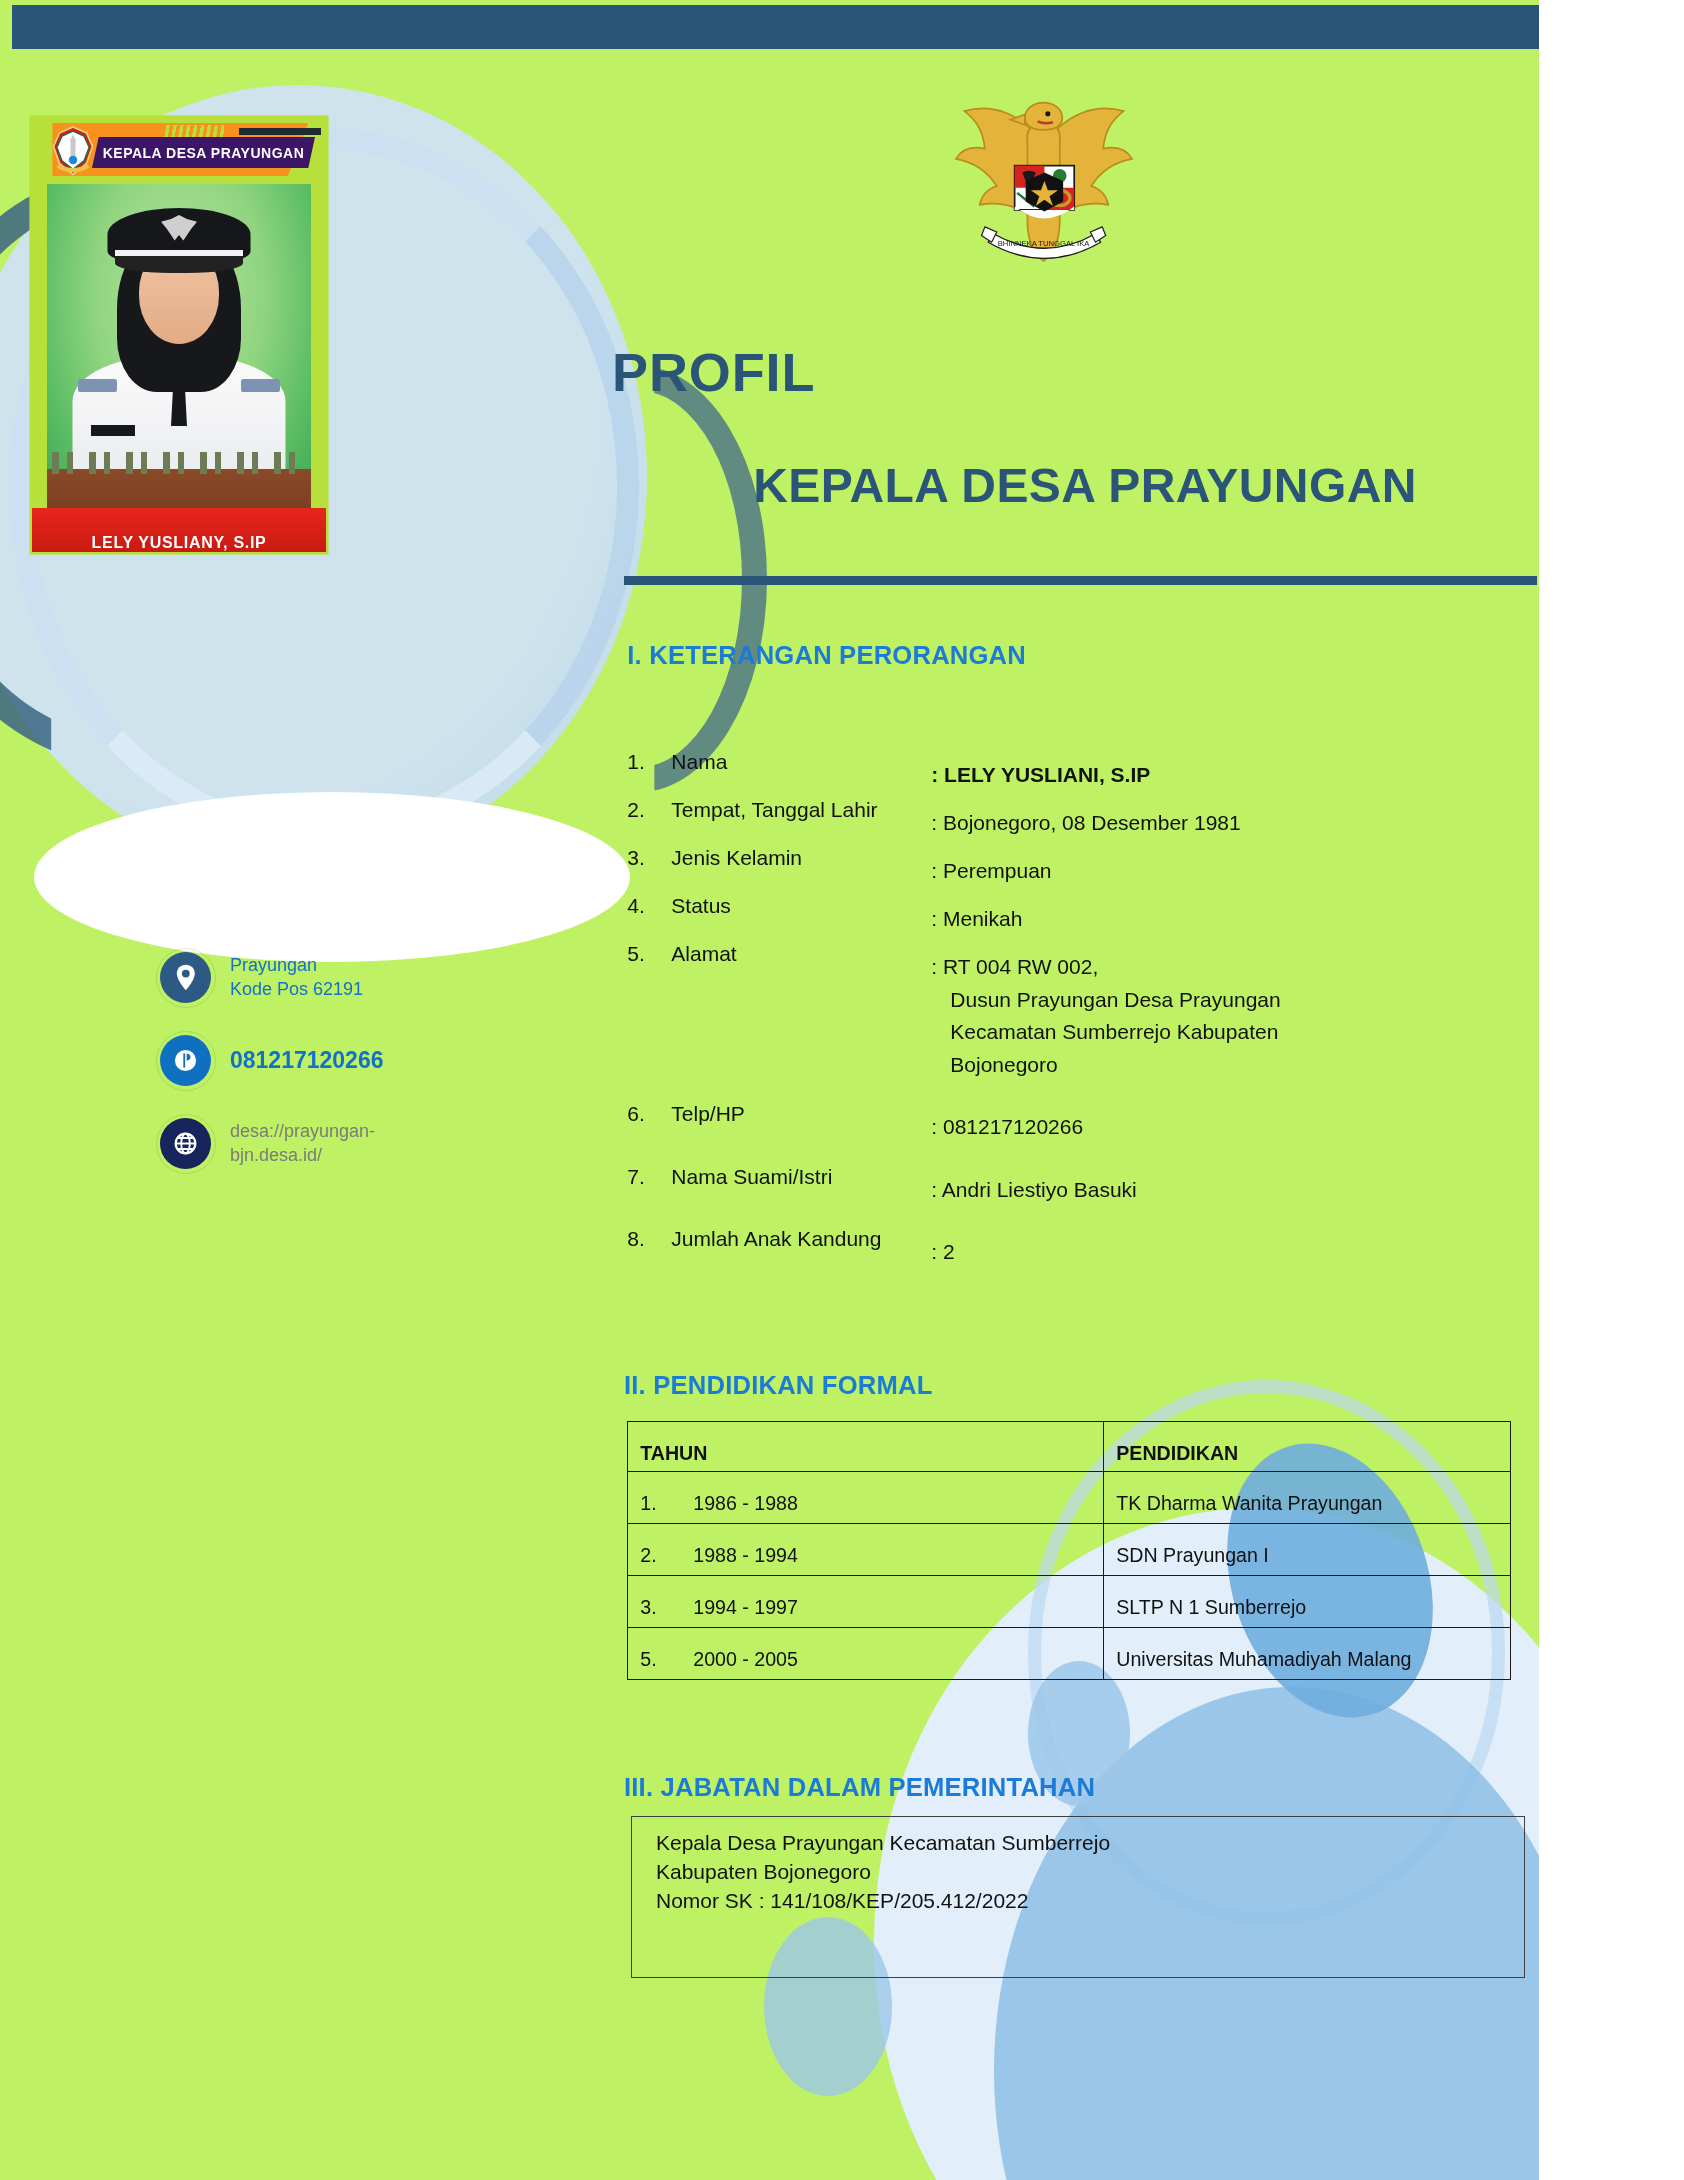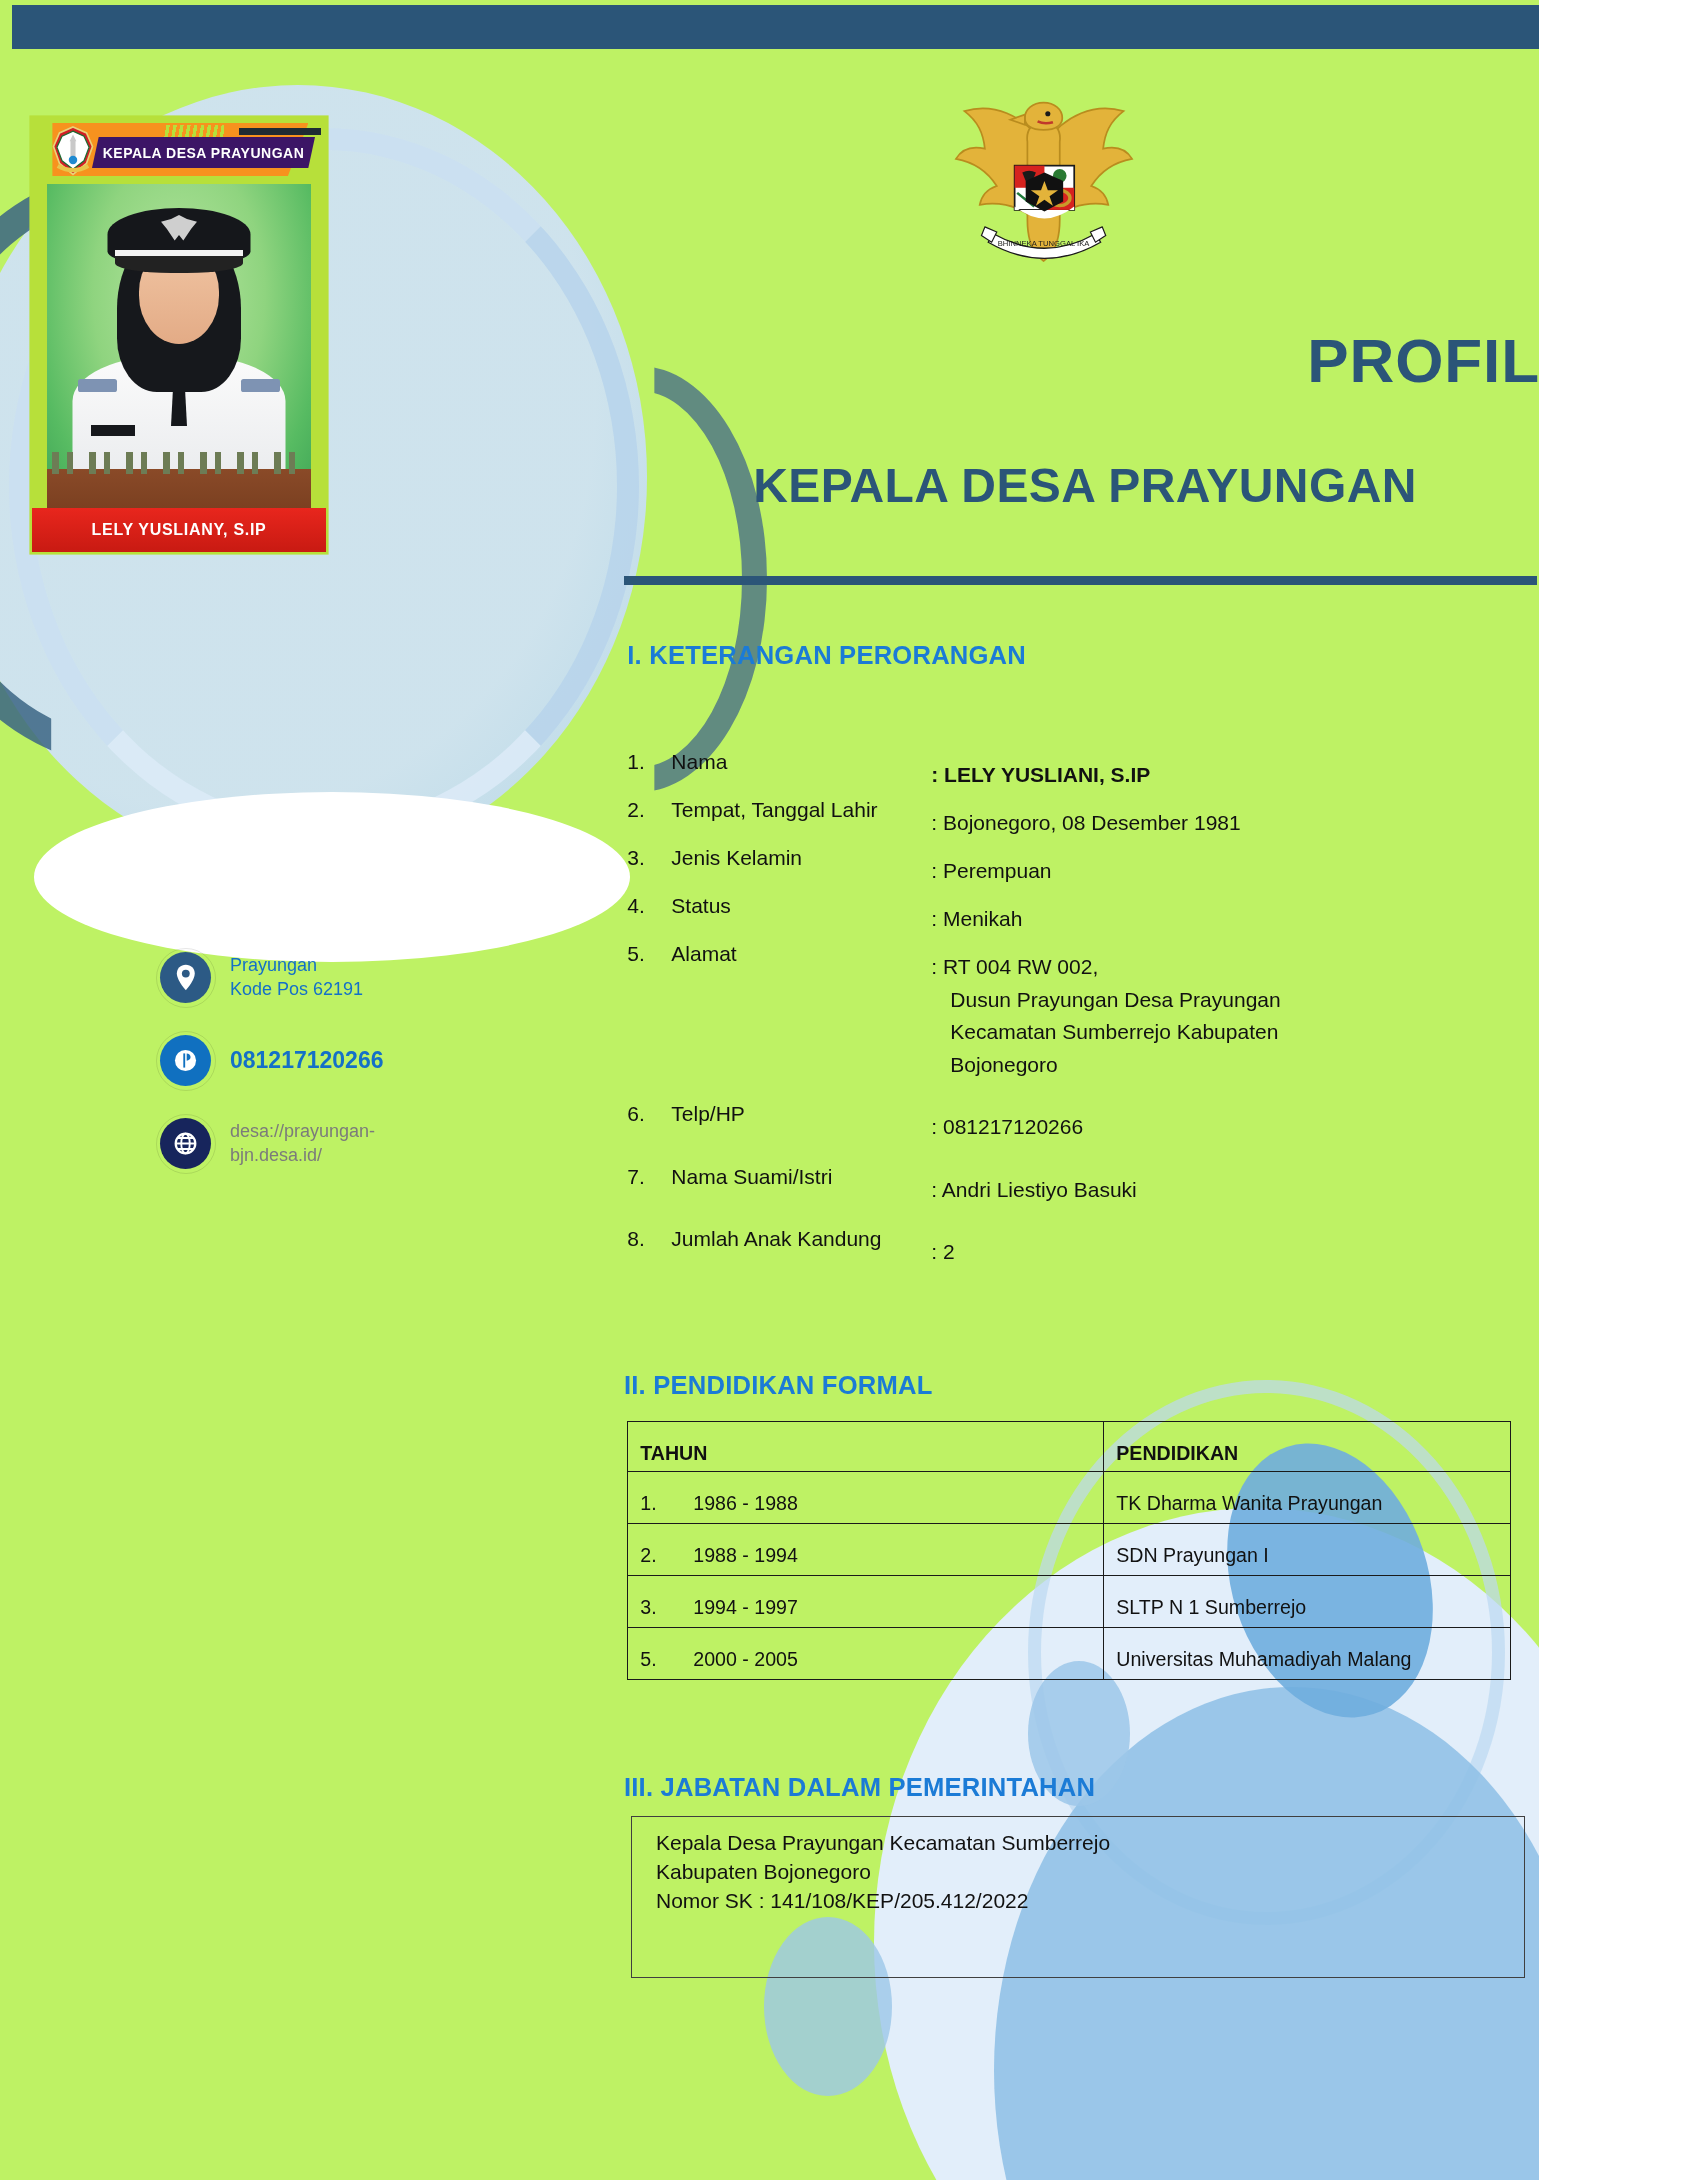--- a/index.html
+++ b/index.html
@@ -310,21 +310,21 @@
       repeating-linear-gradient(90deg,
         transparent 0 5.1px, #6d7c55 5.1px 12px, transparent 12px 20.4px,
         #6d7c55 20.4px 25.6px, transparent 25.6px 37px);
   }
   .pc-namebar {
     position: absolute;
     left: 0; right: 0; bottom: 0;
     height: 44px;
     background: linear-gradient(#e8261d, #c81a12);
     display: flex;
-    align-items: center;
+    align-items: flex-end;
     justify-content: center;
   }
   .pc-namebar span {
     color: #ffffff;
     font-size: 16px;
     font-weight: bold;
     letter-spacing: 0.7px;
     white-space: nowrap;
   }
 
@@ -387,24 +387,24 @@
   .garuda {
     position: absolute;
     left: 332px;
     top: 77px;
     width: 200px;
     height: 196px;
   }
   .title-main {
     position: absolute;
     left: 0;
-    top: 330px;
+    top: 345px;
     width: 928px;
-    text-align: right;
-    font-size: 62px;
+    text-align: left;
+    font-size: 54px;
     font-weight: bold;
     color: #2B5578;
     letter-spacing: 0.9px;
     line-height: 1;
   }
   .title-sub {
     position: absolute;
     left: 0;
     top: 462px;
     width: 946px;

